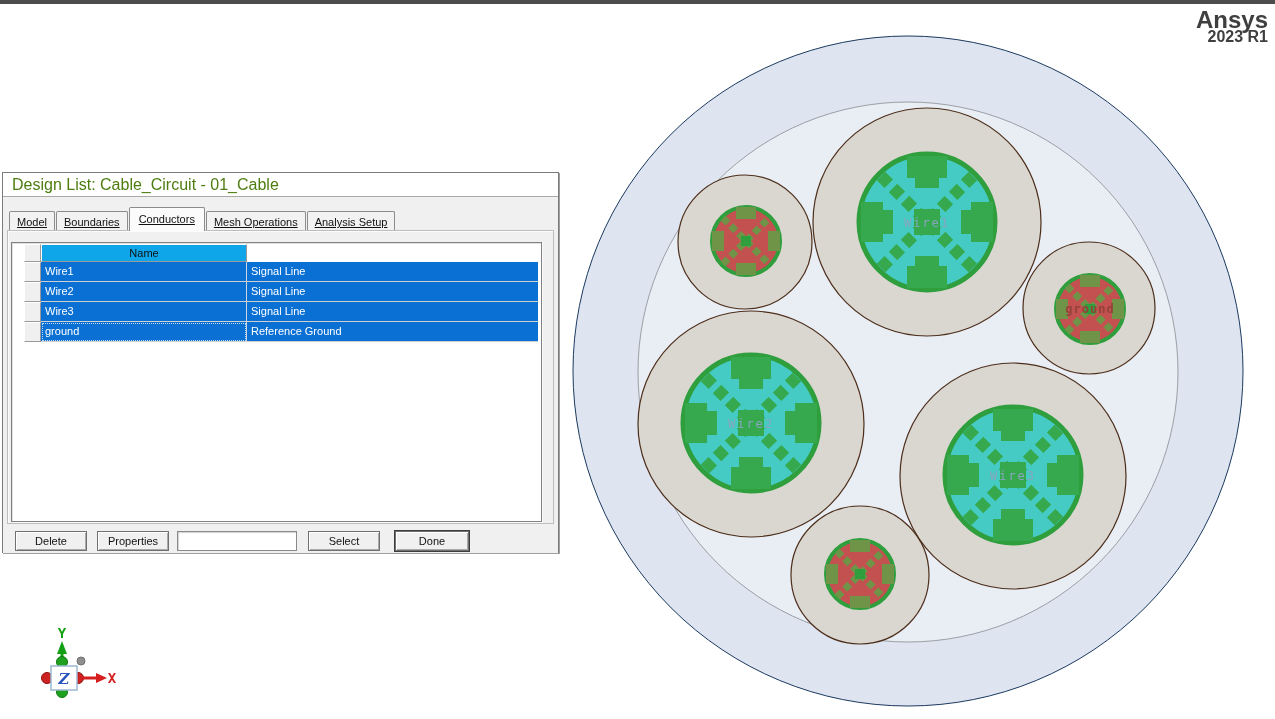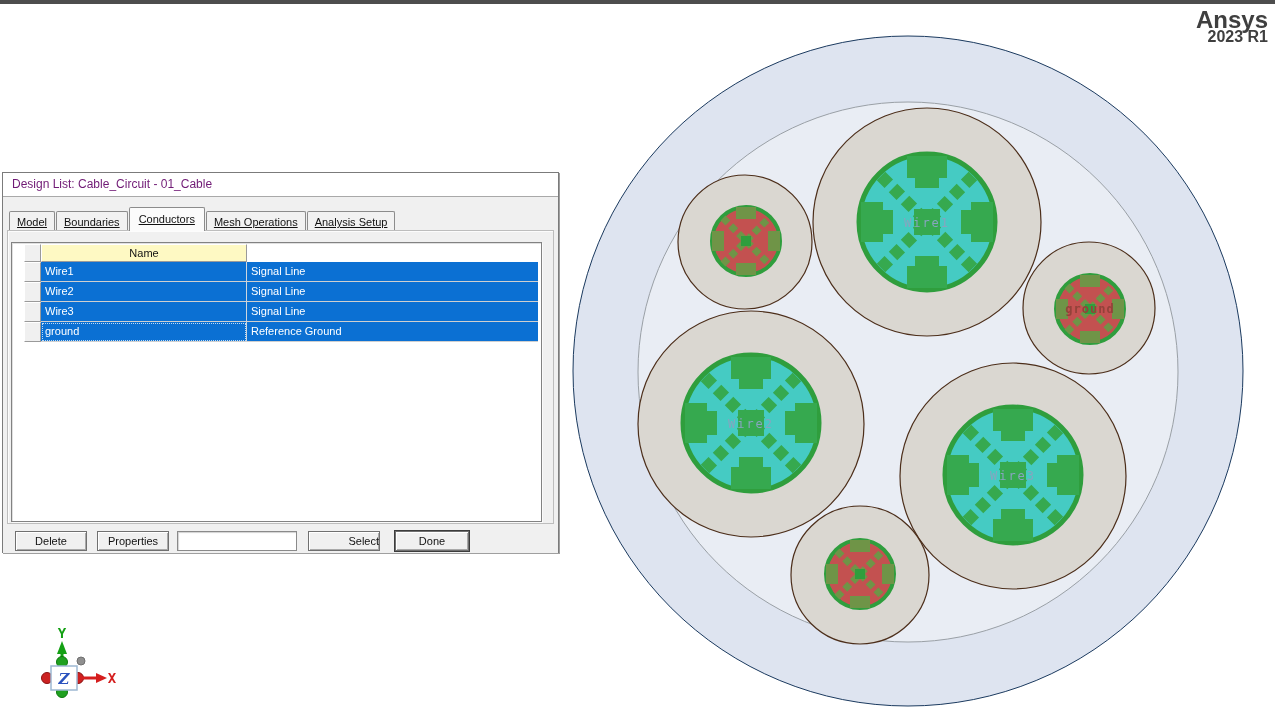--- a/index.html
+++ b/index.html
@@ -35,43 +35,43 @@
   .axis-y-label{font-family:"DejaVu Sans Mono",monospace;font-size:14px;font-weight:bold;
                 fill:#14a014;text-anchor:middle;}
   .axis-x-label{font-family:"DejaVu Sans Mono",monospace;font-size:14px;font-weight:bold;
                 fill:#d51e1e;text-anchor:middle;}
   .axis-z-label{font-family:"DejaVu Serif",serif;font-size:15px;font-weight:bold;font-style:italic;
                 fill:#2a52be;text-anchor:middle;}
 
   
   .dialog{position:absolute;left:2px;top:172px;width:557px;height:381px;background:#f0f0f0;
           border:1px solid #7b7b7b;box-shadow:1px 1px 0 rgba(80,80,80,.55);box-sizing:border-box;}
-  .dlg-title{height:23px;line-height:23px;background:#ffffff;color:#701a75;
-             font-size:12px;padding-left:9px;border-bottom:1px solid #a9a9a9;}
+  .dlg-title{height:23px;line-height:23px;background:#ffffff;color:#4d7c0f;
+             font-size:16px;padding-left:9px;border-bottom:1px solid #a9a9a9;}
   .dlg-body{position:relative;height:356px;background:#f0f0f0;}
 
   .tabs{position:absolute;left:6px;top:10px;display:flex;align-items:flex-end;height:24px;}
   .tab{height:20px;line-height:20px;padding:0 7px;font-size:11px;color:#111;background:#f2f2f2;
        border:1px solid #8c8c8c;border-bottom:none;border-radius:2px 2px 0 0;margin-right:1px;
        box-sizing:border-box;text-decoration:underline;}
   .tab.active{height:24px;line-height:23px;background:#fbfbfb;position:relative;z-index:3;
               padding:0 9px;}
   .tab-pane{position:absolute;left:4px;top:33px;width:547px;height:294px;box-sizing:border-box;
             border:1px solid #bdbdbd;box-shadow:inset 1px 1px 0 #fcfcfc;background:#f0f0f0;}
 
   .listbox{position:absolute;left:8px;top:45px;width:531px;height:280px;background:#ffffff;
            box-sizing:border-box;border:1px solid #828282;
            box-shadow:inset 1px 1px 0 rgba(0,0,0,.12), 1px 1px 0 #fafafa;z-index:4;}
   .grid{position:absolute;left:12px;top:1px;width:514px;font-size:11px;}
   .grow{display:flex;height:20px;}
   .grow.header{height:18px;}
   .gcell{box-sizing:border-box;overflow:hidden;white-space:nowrap;}
   .fixedcell{width:17px;background:#f0f0f0;border:1px solid;flex:0 0 17px;
              border-color:#ffffff #9a9a9a #9a9a9a #ffffff;}
-  .hcell{background:#fef9c3;border:1px solid;border-color:#ffffff #9a9a9a #9a9a9a #ffffff;
+  .hcell{background:#0ea5e9;border:1px solid;border-color:#ffffff #9a9a9a #9a9a9a #ffffff;
          text-align:center;line-height:16px;color:#111;}
   .hname{width:206px;flex:0 0 206px;}
   .htype{flex:1;}
   .sel{background:#0b70d3;color:#ffffff;line-height:19px;padding-left:4px;
        border-bottom:1px solid #cfcfcf;}
   .namecell{width:206px;flex:0 0 206px;border-right:1px solid #cdd6df;}
   .typecell{flex:1;}
   .focused{outline:1px dotted #bcdaf6;outline-offset:-2px;}
 
   .btn{position:absolute;height:20px;background:#f0f0f0;border:1px solid #707070;
@@ -204,17 +204,17 @@
             <div class="gcell fixedcell"></div>
             <div class="gcell sel namecell focused">ground</div>
             <div class="gcell sel typecell">Reference Ground</div>
           </div>
         </div>
       </div>
 
       <button class="btn" style="left:12px;top:334px;width:72px;">Delete</button>
       <button class="btn" style="left:94px;top:334px;width:72px;">Properties</button>
       <input class="filter" style="left: 174px; top: 334px; width: 120px;" value="">
-      <button class="btn" style="left:305px;top:334px;width:72px;text-align:right;">Select</button>
+      <button class="btn" style="left:305px;top:334px;width:72px;">Select</button>
       <button class="btn default" style="left:392px;top:334px;width:74px;">Done</button>
     </div>
   </div>
 </div>
 
 </body></html>

